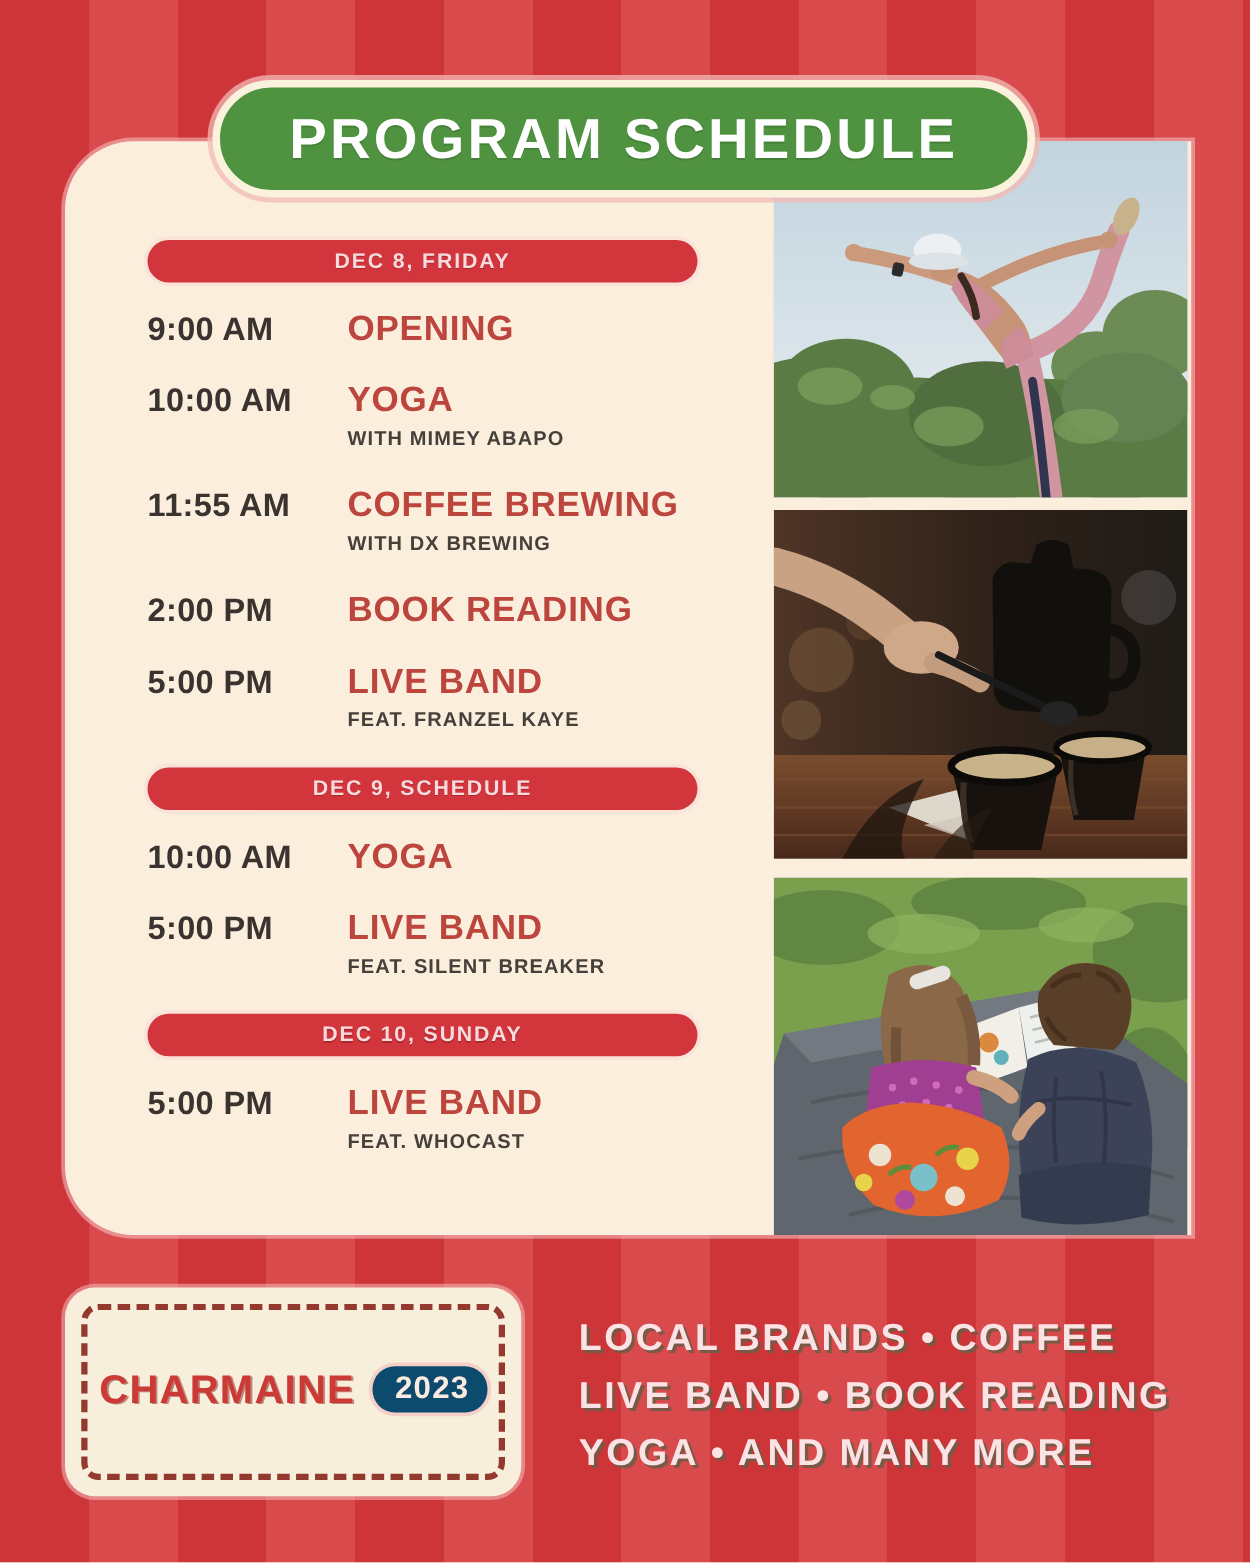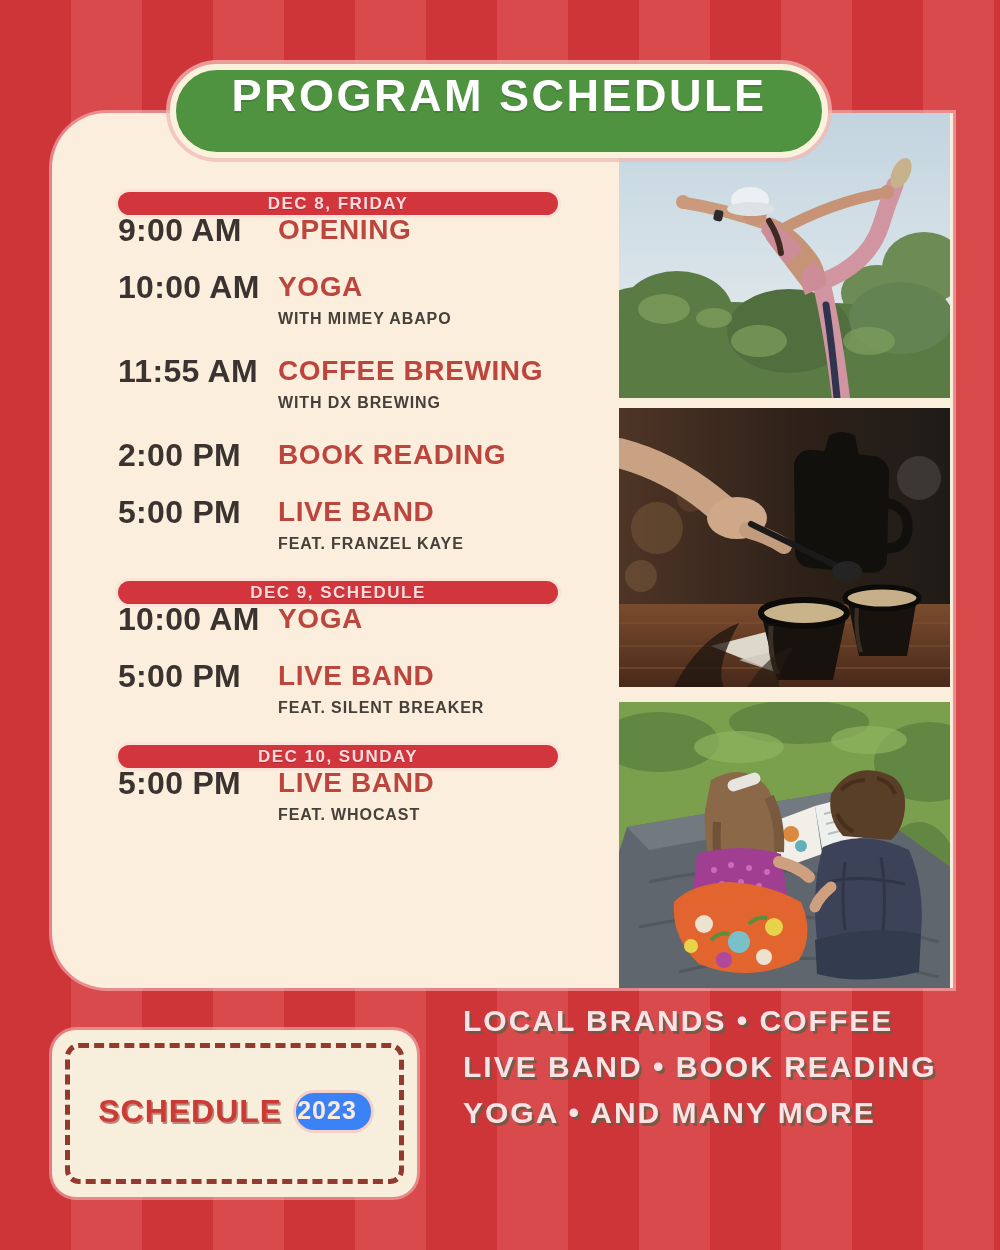--- a/index.html
+++ b/index.html
@@ -18,41 +18,41 @@
   .panel{
     position:absolute;left:52px;top:113px;width:901px;height:875px;
     background:#fbeedd;border-radius:55px 0 0 55px;
     box-shadow:0 0 0 3px rgba(248,197,198,.55);
   }
   
   .header-pill{
     position:absolute;left:170px;top:64px;width:658px;height:94px;
     background:#4f9240;border:6px solid #fbf2dd;border-radius:56px;
     box-shadow:0 0 0 4px rgba(242,185,180,.75);
-    display:flex;justify-content:center;box-sizing:border-box;
+    display:flex;align-items:center;justify-content:center;box-sizing:border-box;
   }
   .header-pill span{
     font-size:45px;font-weight:800;color:#ffffff;letter-spacing:2.5px;
     text-shadow:0 2px 0 rgba(0,0,0,.12);
   }
   
   .schedule{position:absolute;left:118px;top:192px;width:440px;}
   .day-pill{
-    height:23px;border-radius:17px;background:#d2353c;
+    height:34px;border-radius:17px;background:#d2353c;
     display:flex;align-items:center;justify-content:center;
-    box-shadow:0 0 0 3px rgba(248,205,205,.35);
+    margin-bottom:22px;box-shadow:0 0 0 3px rgba(248,205,205,.35);
   }
   .day-pill span{
     font-size:17px;font-weight:800;color:#f8dbdd;letter-spacing:1.5px;
     text-shadow:0 1px 0 rgba(120,20,20,.4);
   }
   .day-section.later{margin-top:4px;}
   .event{display:grid;grid-template-columns:160px 1fr;margin-bottom:27px;}
   .event .time{
-    font-size:32px;font-weight:700;color:#3a332f;line-height:30px;letter-spacing:.3px;
+    font-size:26px;font-weight:700;color:#3a332f;line-height:30px;letter-spacing:.3px;
   }
   .event .etitle{
     font-size:28px;font-weight:700;color:#bc453d;line-height:30px;letter-spacing:.6px;
   }
   .event .sub{
     font-size:16px;font-weight:600;color:#46403a;line-height:20px;
     letter-spacing:.9px;margin-top:7px;
   }
   
   .photos{position:absolute;left:619px;top:113px;width:331px;}
@@ -71,32 +71,32 @@
     position:absolute;left:13px;top:13px;right:13px;bottom:13px;
     border:5px dashed #93392e;border-radius:14px;
     display:flex;flex-direction:column;align-items:center;justify-content:center;
   }
   .badge-row1{display:flex;align-items:center;gap:14px;margin-bottom:4px;}
   .badge-christmas{
     font-size:32px;font-weight:800;color:#cc3a36;letter-spacing:1px;
     text-shadow:1.5px 1.5px 0 rgba(140,53,43,.55);
   }
   .year-pill{
-    background:#3b82f6;border-radius:18px;padding:3px 14px 5px 1px;
+    background:#0c4a6e;border-radius:18px;padding:3px 14px 5px 18px;
     box-shadow:0 0 0 3px rgba(244,188,188,.6);
   }
   .year-pill span{
     font-size:25px;font-weight:800;color:#fbeadf;letter-spacing:1px;
   }
   .badge-bazaar{
     font-size:58px;font-weight:800;color:#cc3d39;letter-spacing:6px;line-height:58px;
     text-shadow:3px 3px 0 #8c352b;
   }
   
-  .tags{position:absolute;left:463px;top:998px;width:520px;}
+  .tags{position:absolute;left:463px;top:1048px;width:520px;}
   .tag-line{
     font-size:30px;font-weight:800;color:#fbe3e5;letter-spacing:2px;
     line-height:46px;white-space:nowrap;
     text-shadow:2.5px 2.5px 0 rgba(110,92,70,.9);
   }
 </style>
 </head>
 <body>
 
 <div class="poster">
@@ -357,21 +357,21 @@
     </div>
   </div>
 
   <div class="header-pill">
     <span>PROGRAM SCHEDULE</span>
   </div>
 
   <div class="badge">
     <div class="badge-inner">
       <div class="badge-row1">
-        <span class="badge-christmas">SCHEDULE</span>
+        <span class="badge-christmas">CHARMAINE</span>
         <span class="year-pill">
           <span>2023</span>
         </span>
       </div>
     </div>
   </div>
 
   <div class="tags">
     <div class="tag-line">LOCAL BRANDS • COFFEE</div>
     <div class="tag-line">LIVE BAND • BOOK READING</div>

